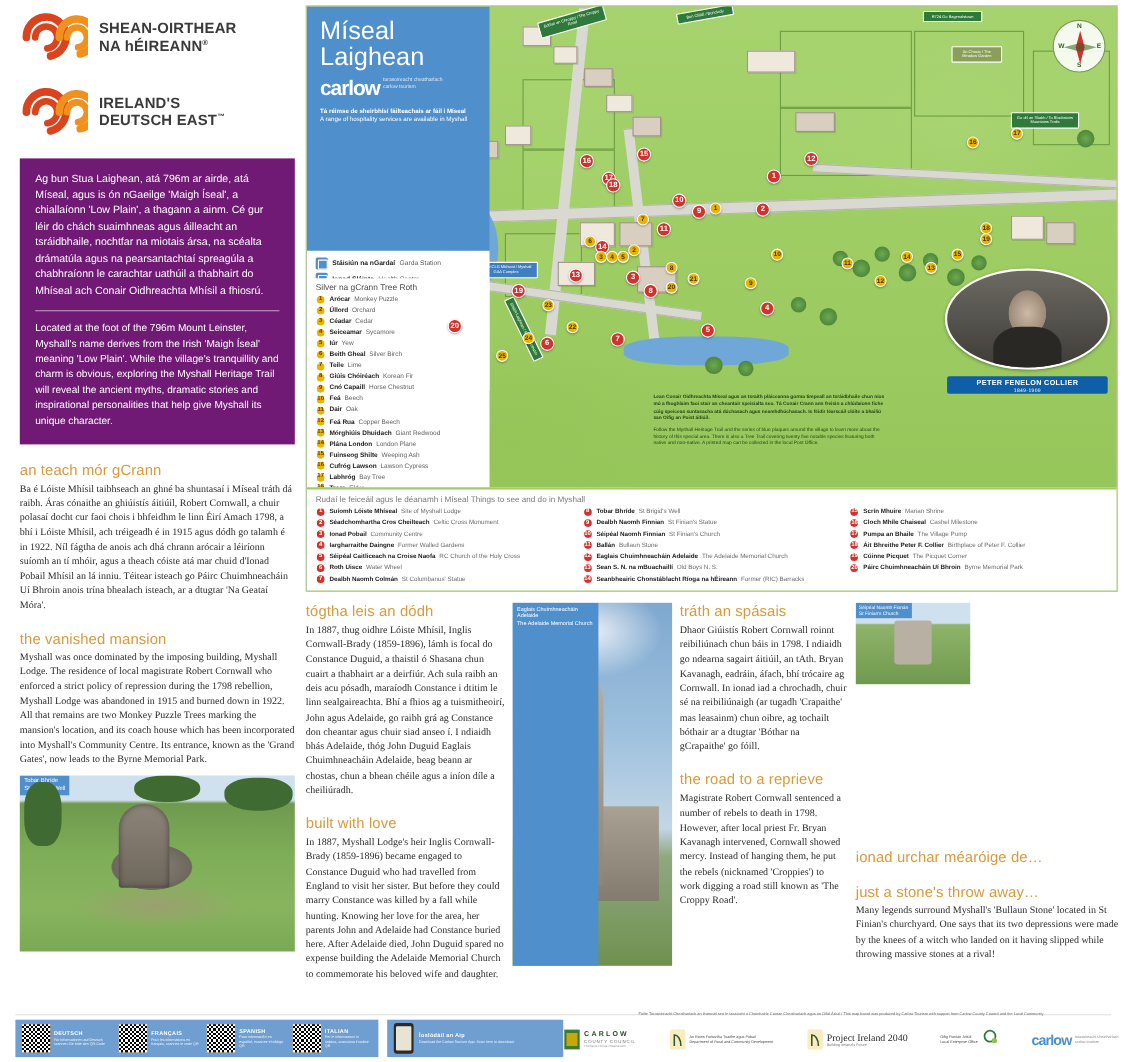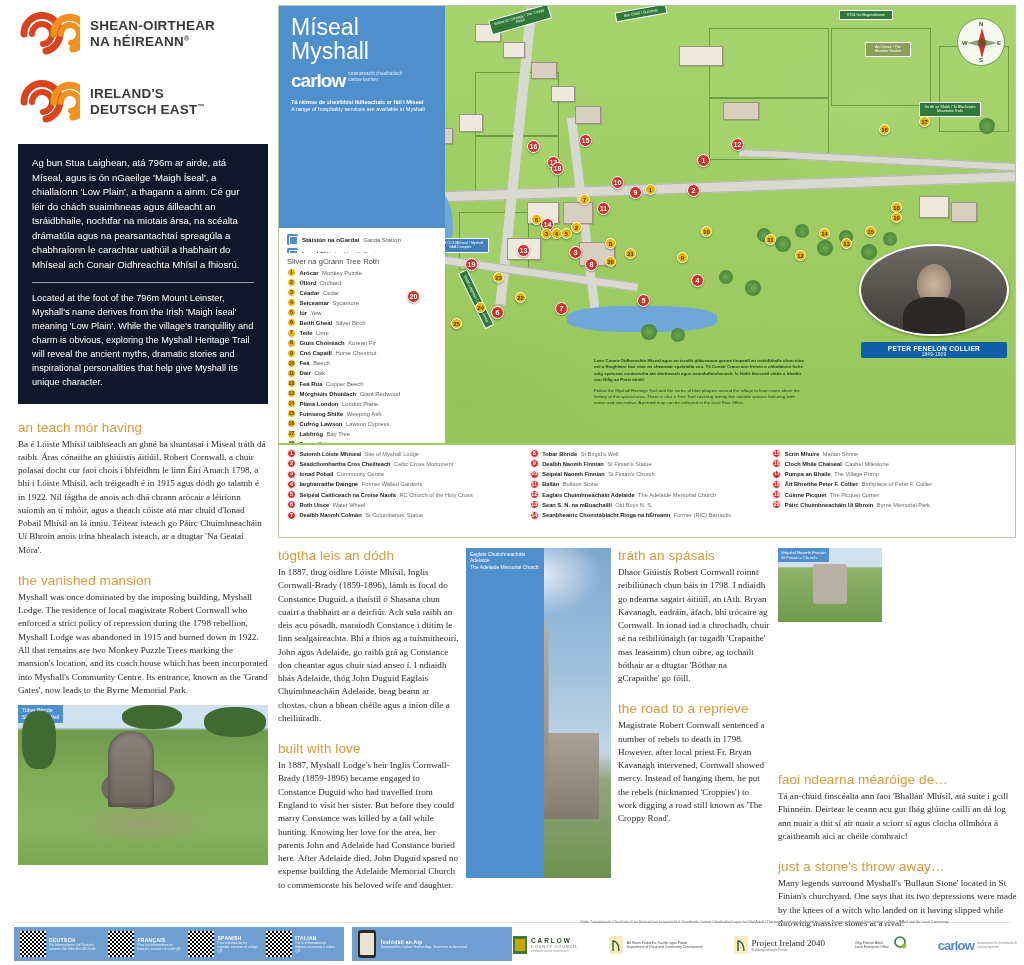--- a/index.html
+++ b/index.html
@@ -18,21 +18,21 @@
   .logo-row { display:flex; align-items:center; gap:10px; margin-bottom:16px; }
   .spiral { width:62px; height:52px; flex:none; position:relative; }
   .spiral svg { display:block; }
   .logo-text {
     font-size:13.5px; font-weight:bold; color:#3a3a3a;
     line-height:1.18; letter-spacing:.2px;
   }
   .logo-text sup { font-size:7px; vertical-align:super; }
 
   .blue-box {
-    background:#0f172a; color:#ffffff;
+    background:#701a75; color:#ffffff;
     padding:12px 14px 14px 14px;
     margin-top:6px;
     font-size:9.6px; line-height:1.52;
   }
   .blue-box .ga { margin:0 0 9px 0; }
   .blue-box hr {
     border:none; border-top:1px solid rgba(255,255,255,.6);
     margin:8px 0 9px 0;
   }
   .blue-box .en { margin:0; font-size:9.2px; }
@@ -365,21 +365,21 @@
       <span>DEUTSCH EAST</span><sup>™</sup>
     </div>
   </div>
 
   <div class="blue-box">
     <p class="ga">Ag bun Stua Laighean, atá 796m ar airde, atá Míseal, agus is ón nGaeilge 'Maigh Íseal', a chiallaíonn 'Low Plain', a thagann a ainm. Cé gur léir do chách suaimhneas agus áilleacht an tsráidbhaile, nochtfar na miotais ársa, na scéalta drámatúla agus na pearsantachtaí spreagúla a chabhraíonn le carachtar uathúil a thabhairt do Mhíseal ach Conair Oidhreachta Mhísil a fhiosrú.</p>
     <hr>
     <p class="en">Located at the foot of the 796m Mount Leinster, Myshall's name derives from the Irish 'Maigh Íseal' meaning 'Low Plain'. While the village's tranquillity and charm is obvious, exploring the Myshall Heritage Trail will reveal the ancient myths, dramatic stories and inspirational personalities that help give Myshall its unique character.</p>
   </div>
 
-  <h2 class="sec">an teach mór having</h2>
+  <h2 class="sec">an teach mór gCrann</h2>
   <p class="body">Ba é Lóiste Mhísil taibhseach an ghné ba shuntasaí i Míseal tráth dá raibh. Áras cónaithe an ghiúistís áitiúil, Robert Cornwall, a chuir polasaí docht cur faoi chois i bhfeidhm le linn Éirí Amach 1798, a bhí i Lóiste Mhísil, ach tréigeadh é in 1915 agus dódh go talamh é in 1922. Níl fágtha de anois ach dhá chrann arócair a léiríonn suíomh an tí mhóir, agus a theach cóiste atá mar chuid d'Ionad Pobail Mhísil an lá inniu. Téitear isteach go Páirc Chuimhneacháin Uí Bhroin anois trína bhealach isteach, ar a dtugtar 'Na Geataí Móra'.</p>
 
   <h2 class="sec">the vanished mansion</h2>
   <p class="body">Myshall was once dominated by the imposing building, Myshall Lodge. The residence of local magistrate Robert Cornwall who enforced a strict policy of repression during the 1798 rebellion, Myshall Lodge was abandoned in 1915 and burned down in 1922. All that remains are two Monkey Puzzle Trees marking the mansion's location, and its coach house which has been incorporated into Myshall's Community Centre. Its entrance, known as the 'Grand Gates', now leads to the Byrne Memorial Park.</p>
 
   <div class="photo ph-well">
     <div class="cap">
       <span>Tobar Bhríde</span><br><span>St. Brigid's Well</span>
     </div>
     <div class="tree" style="left:4px;  top:6px;  width:34px; height:58px; border-radius:40%;"></div>
@@ -443,21 +443,21 @@
   <div class="greensign" style="left:210px; top:6px; width:62px; transform:rotate(-16deg);">Bóthar an Chroppy / The Croppy Road</div>
   <div class="greensign" style="left:166px; top:288px; width:62px; transform:rotate(64deg);">Sliabh Laighean / Mount Leinster</div>
   <div class="bluesign" style="left:152px; top:232px; width:58px;">Ionad CLG Mhíseal / Myshall GAA Complex</div>
   <div class="greensign" style="left:336px; top:2px; width:52px; transform:rotate(-10deg);">Bun Clóidí / Bunclody</div>
   <div class="greensign" style="left:560px; top:4px; width:54px;">R724 Go Bagenalstown</div>
   <div class="greensign" style="left:586px; top:36px; width:46px; background:#8aa05a;">An Chnoic / The Meadow Garden</div>
   <div class="greensign" style="left:640px; top:96px; width:62px;">Go dtí an Sliabh / To Blackstairs Mountains Trails</div>
 
   <div id="map-head">
     <div class="t1">Míseal</div>
-    <div class="t2">Myshall</div>
+    <div class="t2">Laighean</div>
     <div>
       <span class="carlow-wm">carlow</span><span class="carlow-sub"><span>turasoireacht cheatharlach</span><br><span>carlow tourism</span></span>
     </div>
     <div class="hosp-ga">Tá réimse de sheirbhísí fáilteachais ar fáil i Míseal</div>
     <div class="hosp-en">A range of hospitality services are available in Myshall</div>
   </div>
 
   <div id="legend">
     <div class="lg-row">
       <span class="lg-ico"></span>
@@ -701,20 +701,23 @@
       <div class="mk y" style="left: 612px; top: 206px; width: 11px; height: 11px; font-size: 6px;">19</div>
       <div class="mk y" style="left: 326px; top: 250px; width: 11px; height: 11px; font-size: 6px;">20</div>
       <div class="mk y" style="left: 346px; top: 242px; width: 11px; height: 11px; font-size: 6px;">21</div>
       <div class="mk y" style="left: 236px; top: 286px; width: 11px; height: 11px; font-size: 6px;">22</div>
       <div class="mk y" style="left: 214px; top: 266px; width: 11px; height: 11px; font-size: 6px;">23</div>
       <div class="mk y" style="left: 196px; top: 296px; width: 11px; height: 11px; font-size: 6px;">24</div>
       <div class="mk y" style="left: 172px; top: 312px; width: 11px; height: 11px; font-size: 6px;">25</div>
     </div>
 
   <div id="things">
+    <div class="th-head">
+      <span>Rudaí le feiceáil agus le déanamh i Míseal</span> <span>Things to see and do in Myshall</span>
+    </div>
     <div class="th-cols">
       <div class="th-col" id="th-c1">
           <div class="th-row">
             <span class="num r">1</span>
             <span class="th-ga">Suíomh Lóiste Mhíseal</span>
             <span class="th-en">Site of Myshall Lodge</span>
           </div>
           <div class="th-row">
             <span class="num r">2</span>
             <span class="th-ga">Séadchomhartha Cros Cheilteach</span>
@@ -842,22 +845,21 @@
   <h2 class="sec">the road to a reprieve</h2>
   <p class="body">Magistrate Robert Cornwall sentenced a number of rebels to death in 1798. However, after local priest Fr. Bryan Kavanagh intervened, Cornwall showed mercy. Instead of hanging them, he put the rebels (nicknamed 'Croppies') to work digging a road still known as 'The Croppy Road'.</p>
 </div>
 
 <div id="art5">
   <div class="photo ph-sm">
     <div class="cap">
       <span>Séipéal Naomh Fionán</span><br><span>St Finian's Church</span>
     </div>
   </div>
-  <h2 class="sec" style="margin-top:150px">faoi ndearna méaróige de…</h2>
-  <p class="body">Tá an-chuid finscéalta ann faoi 'Bhallán' Mhísil, atá suite i gcill Fhinnéin. Deirtear le ceann acu gur fhág glúine caillí an dá log ann nuair a thit sí air nuair a sciorr sí agus clocha ollmhóra á gcaitheamh aici ar chéile comhraic!</p>
+  <h2 class="sec" style="margin-top:150px">ionad urchar méaróige de…</h2>
   <h2 class="sec">just a stone's throw away…</h2>
   <p class="body">Many legends surround Myshall's 'Bullaun Stone' located in St Finian's churchyard. One says that its two depressions were made by the knees of a witch who landed on it having slipped while throwing massive stones at a rival!</p>
 </div>
 
 <div class="divline"></div>
 <div id="footer">
 
   <div id="lang-strip">
       <div class="lang-item">
         <span class="qr"></span>

